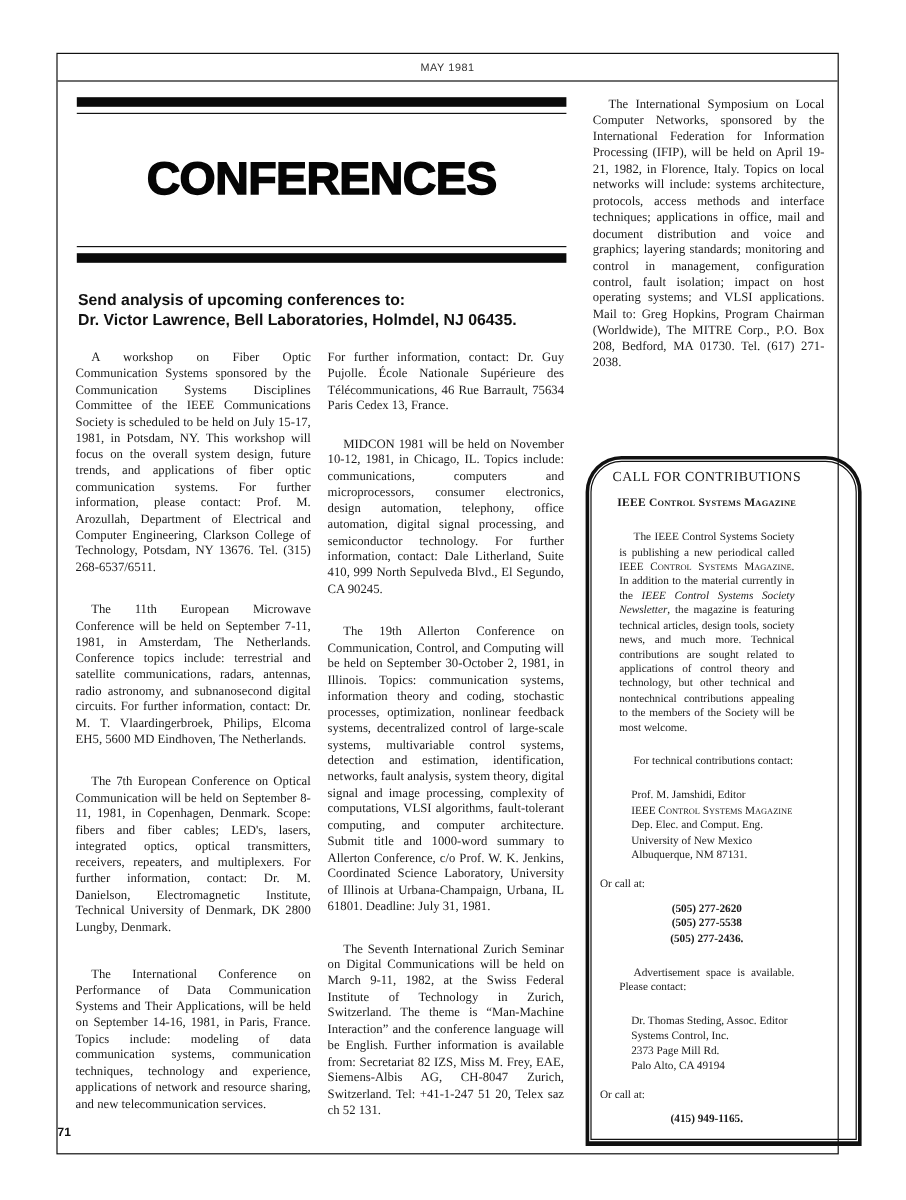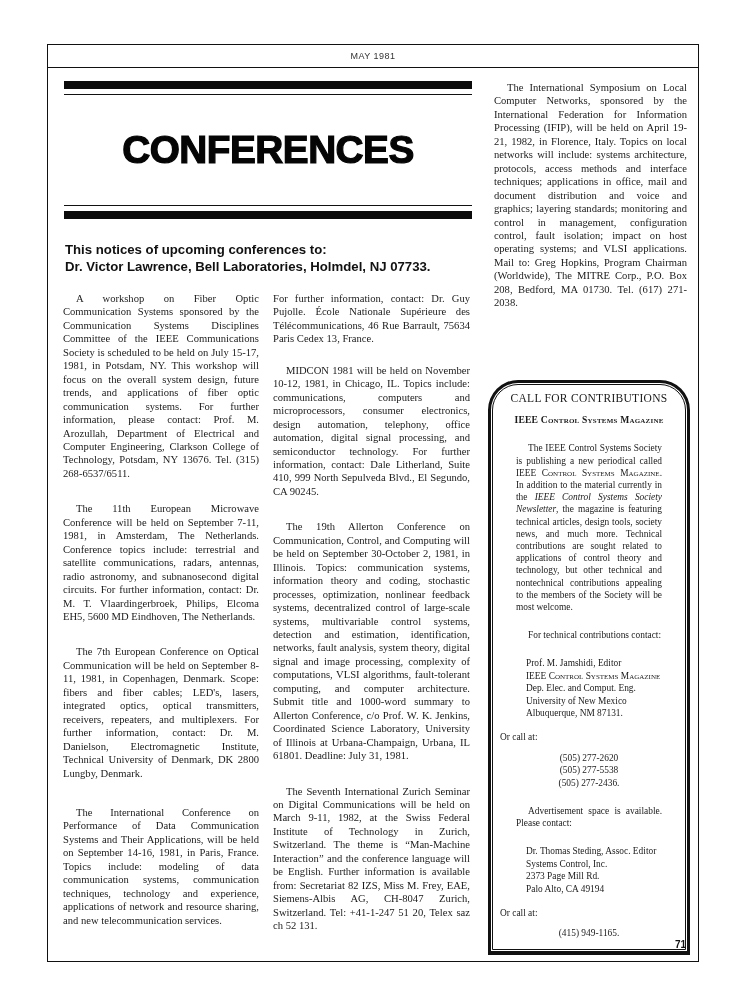--- a/index.html
+++ b/index.html
@@ -11,53 +11,53 @@
   .bar-thick{position:absolute;left:0;right:0;height:8px;background:#0a0a0a;}
   .bar-thin{position:absolute;left:0;right:0;height:0;border-top:1px solid #111;}
   .banner-title{position:absolute;left:0;right:0;top:48px;text-align:center;font-family:"Liberation Sans",sans-serif;font-weight:900;font-size:38px;letter-spacing:-0.5px;transform:scaleX(1.02);color:#050505;-webkit-text-stroke:1.2px #050505;}
   .notice{position:absolute;left:17px;top:196px;width:420px;font-family:"Liberation Sans",sans-serif;font-weight:bold;font-size:13.2px;line-height:17px;color:#111;}
   .col{position:absolute;font-size:10.6px;line-height:13.45px;text-align:justify;color:#1a1a1a;}
   .col p{margin:0 0 14px 0;text-indent:13px;}
   .col b{font-weight:normal;}
   .col1{left:15px;top:247px;width:196px;}
   .col2{left:225px;top:247px;width:197px;}
   .col3{left:446px;top:36px;width:193px;}
-  .callbox{position:absolute;left:440px;top:335px;width:202px;height:575px;}
+  .callbox{position:absolute;left:440px;top:335px;width:202px;height:575px;padding-left:28px;}
   .callbox-outer{position:absolute;inset:0;border:3px solid #111;border-radius:30px 30px 0 0;border-bottom-width:4px;}
   .callbox-inner{position:absolute;left:4px;top:4px;right:4px;bottom:5px;border:1px solid #111;border-radius:26px 26px 0 0;}
   .callbox-content{position:absolute;left:12px;top:12px;width:178px;font-size:9.4px;line-height:12.2px;color:#1a1a1a;}
   .cb-title{text-align:center;font-size:11.5px;letter-spacing:0.3px;margin-bottom:10px;}
   .cb-sub{text-align:center;font-size:9.6px;font-variant:small-caps;font-weight:bold;letter-spacing:0.2px;margin-bottom:9px;}
   .cb-para{text-align:justify;text-indent:12px;margin:16px;}
   .cb-addr{margin:8px 0 8px 10px;}
   .cb-addr div{line-height:12.4px;margin-left:16px;}
   .cb-left{margin:12px 0 8px 0;}
   .cb-phones{text-align:center;margin-bottom:8px;}
-  .cb-phones div{line-height:12.4px;}
+  .cb-phones div{line-height:12.4px;font-weight:bold;}
   .sc{font-variant:small-caps;}
-  .page-num{position:absolute;left:0;right:12px;top:894px;text-align:right;font-family:"Liberation Sans",sans-serif;font-weight:bold;font-size:10px;}
+  .page-num{position:absolute;left:0;right:12px;top:894px;text-align:left;font-family:"Liberation Sans",sans-serif;font-weight:bold;font-size:10px;}
 </style>
 </head>
 <body>
 
 <div class="page">
   <div class="running-head">MAY 1981</div>
   <div class="header-line"></div>
 
   <div class="banner">
     <div class="bar-thick" style="top:0;"></div>
     <div class="bar-thin" style="top:13px;"></div>
     <div class="banner-title">CONFERENCES</div>
     <div class="bar-thin" style="top:124px;"></div>
     <div class="bar-thick" style="top:130px;"></div>
   </div>
 
   <div class="notice">
-    <div>This notices of upcoming conferences to:</div>
-    <div>Dr. Victor Lawrence, Bell Laboratories, Holmdel, NJ 07733.</div>
+    <div>Send analysis of upcoming conferences to:</div>
+    <div>Dr. Victor Lawrence, Bell Laboratories, Holmdel, NJ 06435.</div>
   </div>
 
   <div class="col col1">
     <p><span>A workshop on </span><b>Fiber Optic Communication Systems</b><span> sponsored by the Communication Systems Disciplines Committee of the IEEE Communications Society is scheduled to be held on July 15-17, 1981, in Potsdam, NY. This workshop will focus on the overall system design, future trends, and applications of fiber optic communication systems. For further information, please contact: Prof. M. Arozullah, Department of Electrical and Computer Engineering, Clarkson College of Technology, Potsdam, NY 13676. Tel. (315) 268-6537/6511.</span></p>
     <p style="margin-top:22px;"><span>The </span><b>11th European Microwave Conference</b><span> will be held on September 7-11, 1981, in Amsterdam, The Netherlands. Conference topics include: terrestrial and satellite communications, radars, antennas, radio astronomy, and subnanosecond digital circuits. For further information, contact: Dr. M. T. Vlaardingerbroek, Philips, Elcoma EH5, 5600 MD Eindhoven, The Netherlands.</span></p>
     <p style="margin-top:22px;"><span>The </span><b>7th European Conference on Optical Communication</b><span> will be held on September 8-11, 1981, in Copenhagen, Denmark. Scope: fibers and fiber cables; LED's, lasers, integrated optics, optical transmitters, receivers, repeaters, and multiplexers. For further information, contact: Dr. M. Danielson, Electromagnetic Institute, Technical University of Denmark, DK 2800 Lungby, Denmark.</span></p>
     <p style="margin-top:26px;"><span>The </span><b>International Conference on Performance of Data Communication Systems and Their Applications</b><span>, will be held on September 14-16, 1981, in Paris, France. Topics include: modeling of data communication systems, communication techniques, technology and experience, applications of network and resource sharing, and new telecommunication services.</span></p>
   </div>
 
   <div class="col col2">

